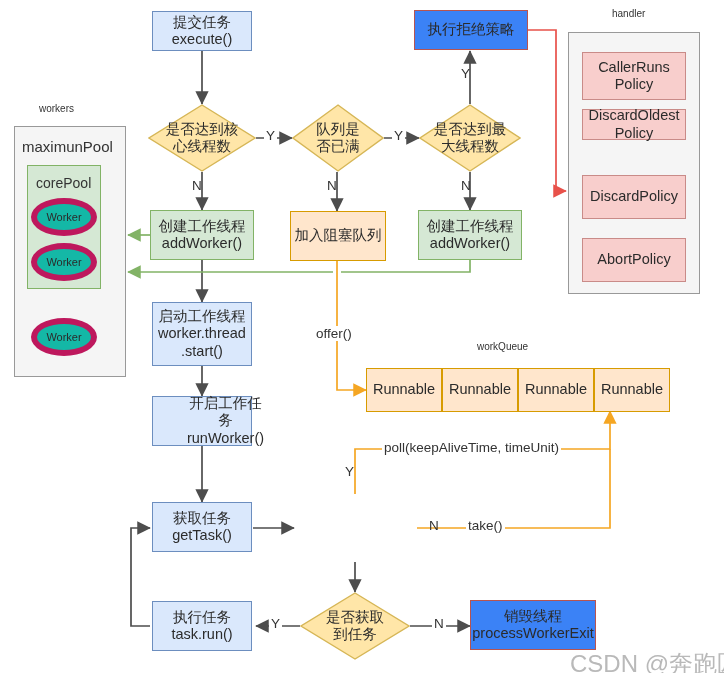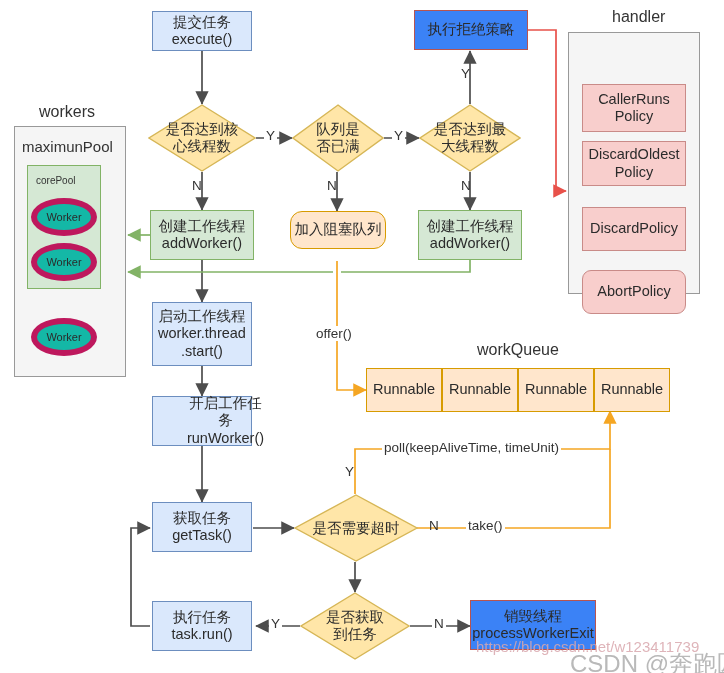--- a/index.html
+++ b/index.html
@@ -12,36 +12,36 @@
   svg#wires{position:absolute;left:0;top:0;width:724px;height:673px;pointer-events:none;}
 
   .node{position:absolute;box-sizing:border-box;display:flex;align-items:center;
         justify-content:center;text-align:center;line-height:1.18;white-space:pre-line;}
 
   
   .blue{background:#dae8fc;border:1px solid #6c8ebf;font-size:14.5px;}
   .green{background:#d5e8d4;border:1px solid #82b366;font-size:14.5px;}
   .orange{background:#ffe6cc;border:1px solid #d79b00;font-size:14.5px;}
   .red{background:#3b82f6;border:1px solid #b85450;font-size:14.5px;}
-  .redlite{background:#f8cecc;border:1px solid #c98b88;font-size:14.5px;margin-top:32px;}
+  .redlite{background:#f8cecc;border:1px solid #c98b88;font-size:14.5px;}
   .queuecell{background:#ffe6cc;border:1px solid #d79b00;font-size:14.5px;}
 
   .panel{background:#f5f5f5;border:1px solid #999999;}
   .corepanel{background:#d5e8d4;border:1px solid #82b366;}
 
   .worker{border:6px solid #be185d;border-radius:50%;background:#14b8a6;font-size:11px;}
 
   
   .diamond{position:absolute;}
   .diamond .dlabel{position:absolute;left:0;top:0;width:100%;height:100%;
       display:flex;align-items:center;justify-content:center;text-align:center;
       font-size:14.5px;line-height:1.15;white-space:pre-line;}
 
   
-  .cap{position:absolute;font-size:16px;color:#333;white-space:nowrap;}
+  .cap{position:absolute;font-size:10px;color:#333;white-space:nowrap;}
   .edgelbl{position:absolute;font-size:13.5px;color:#333;background:#ffffff;
            padding:0 2px;white-space:nowrap;}
   .edgelbl.nobg{background:transparent;}
 
   .wm{position:absolute;white-space:nowrap;pointer-events:none;}
   .wm1{color:#d9a7ad;font-size:15px;opacity:.85;}
   .wm2{color:#b9b9b9;font-size:24px;}
 </style>
 </head>
 <body>
@@ -116,33 +116,33 @@
 
     <g stroke="#e8514a" stroke-width="1.7" fill="none">
       <path d="M528,30 L556,30 L556,191 L566,191" marker-end="url(#ared)"></path>
     </g>
   </svg>
 
   <div class="cap" style="left:39px;top:103px;">workers</div>
   <div class="node panel" style="left:14px;top:126px;width:112px;height:251px;"></div>
   <div class="cap" style="left:22px;top:138px;font-size:15px;">maximunPool</div>
   <div class="node corepanel" style="left:27px;top:165px;width:74px;height:124px;"></div>
-  <div class="cap" style="left:36px;top:175px;font-size:10px;">corePool</div>
+  <div class="cap" style="left:36px;top:175px;font-size:14px;">corePool</div>
   <div class="node worker" style="left:31px;top:198px;width:66px;height:38px;">Worker</div>
   <div class="node worker" style="left:31px;top:243px;width:66px;height:38px;">Worker</div>
   <div class="node worker" style="left:31px;top:318px;width:66px;height:38px;">Worker</div>
 
   <div class="cap" style="left:612px;top:8px;">handler</div>
   <div class="node panel" style="left:568px;top:32px;width:132px;height:262px;"></div>
   <div class="node redlite" style="left:582px;top:52px;width:104px;height:48px;">CallerRuns
 Policy</div>
-  <div class="node redlite" style="left:582px;top:109px;width:104px;height:45px;">DiscardOldest
+  <div class="node redlite" style="left:582px;top:109px;width:104px;height:31px;">DiscardOldest
 Policy</div>
   <div class="node redlite" style="left:582px;top:175px;width:104px;height:44px;">DiscardPolicy</div>
-  <div class="node redlite" style="left:582px;top:238px;width:104px;height:44px;border-radius:9px;">AbortPolicy</div>
+  <div class="node redlite" style="left:582px;top:238px;width:104px;height:44px;">AbortPolicy</div>
 
   <div class="node blue" style="left:152px;top:11px;width:100px;height:40px;">提交任务
 execute()</div>
   <div class="node red" style="left:414px;top:10px;width:114px;height:40px;">执行拒绝策略</div>
 
   <div class="diamond" style="left:148px;top:104px;width:108px;height:68px;">
     <svg width="108" height="68" viewBox="0 0 108 68">
         <polygon points="54,1 107,34 54,67 1,34" fill="#ffe6a8" stroke="#d6b656" stroke-width="1.4"></polygon>
       </svg>
     <span class="dlabel">是否达到核
@@ -160,42 +160,36 @@
   <div class="diamond" style="left:419px;top:104px;width:102px;height:68px;">
     <svg width="102" height="68" viewBox="0 0 102 68">
         <polygon points="51,1 101,34 51,67 1,34" fill="#ffe6a8" stroke="#d6b656" stroke-width="1.4"></polygon>
       </svg>
     <span class="dlabel">是否达到最
 大线程数</span>
   </div>
 
   <div class="node green" style="left:150px;top:210px;width:104px;height:50px;">创建工作线程
 addWorker()</div>
-  <div class="node orange" style="left:290px;top:211px;width:96px;height:38px;border-radius:12px;">加入阻塞队列</div>
+  <div class="node orange" style="left:290px;top:211px;width:96px;height:50px;">加入阻塞队列</div>
   <div class="node green" style="left:418px;top:210px;width:104px;height:50px;">创建工作线程
 addWorker()</div>
 
   <div class="node blue" style="left:152px;top:302px;width:100px;height:64px;">启动工作线程
 worker.thread
 .start()</div>
   <div class="node blue" style="left:152px;top:396px;width:100px;height:50px;padding-left:47px;">开启工作任务
 runWorker()</div>
   <div class="node blue" style="left:152px;top:502px;width:100px;height:50px;">获取任务
 getTask()</div>
   <div class="node blue" style="left:152px;top:601px;width:100px;height:50px;">执行任务
 task.run()</div>
   <div class="node red" style="left:470px;top:600px;width:126px;height:50px;text-align:center;">销毁线程
 processWorkerExit</div>
 
-  <div class="diamond" style="left:294px;top:494px;width:124px;height:68px;">
-    <svg width="124" height="68" viewBox="0 0 124 68">
-        <polygon points="62,1 123,34 62,67 1,34" fill="#ffe6a8" stroke="#d6b656" stroke-width="1.4"></polygon>
-      </svg>
-    <span class="dlabel">是否需要超时</span>
-  </div>
 
   <div class="diamond" style="left:300px;top:592px;width:110px;height:68px;">
     <svg width="110" height="68" viewBox="0 0 110 68">
         <polygon points="55,1 109,34 55,67 1,34" fill="#ffe6a8" stroke="#d6b656" stroke-width="1.4"></polygon>
       </svg>
     <span class="dlabel">是否获取
 到任务</span>
   </div>
 
   <div class="cap" style="left:477px;top:341px;">workQueue</div>
@@ -212,16 +206,15 @@
   <div class="edgelbl nobg" style="left:459px;top:178px;">N</div>
 
   <div class="edgelbl" style="left:314px;top:326px;">offer()</div>
   <div class="edgelbl" style="left:382px;top:440px;">poll(keepAliveTime, timeUnit)</div>
   <div class="edgelbl" style="left:466px;top:518px;">take()</div>
   <div class="edgelbl nobg" style="left:343px;top:464px;">Y</div>
   <div class="edgelbl nobg" style="left:427px;top:518px;">N</div>
   <div class="edgelbl" style="left:269px;top:616px;">Y</div>
   <div class="edgelbl" style="left:432px;top:616px;">N</div>
 
-  <div class="wm wm1" style="left:476px;top:638px;">https://blog.csdn.net/w123411739</div>
   <div class="wm wm2" style="left:570px;top:648px;">CSDN @奔跑匠人</div>
 
 </div>
 
 </body></html>

